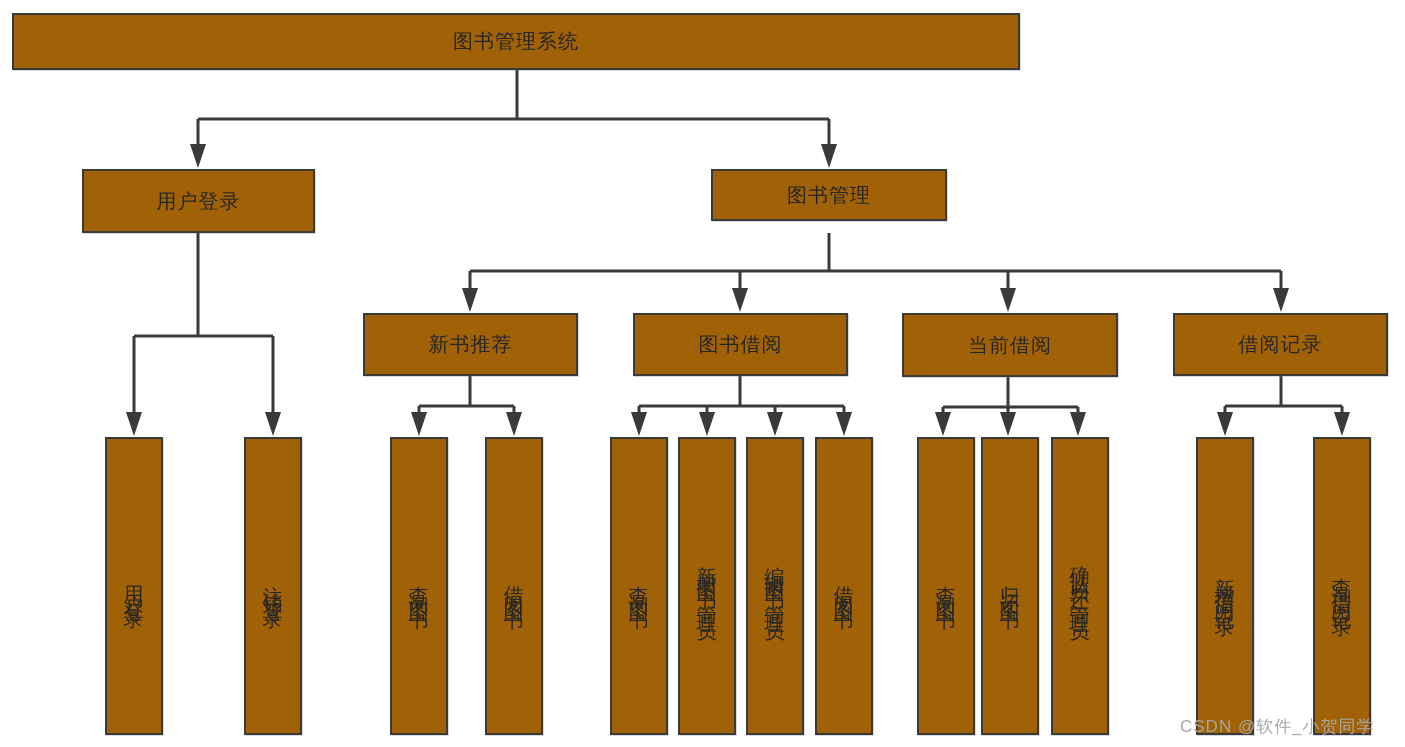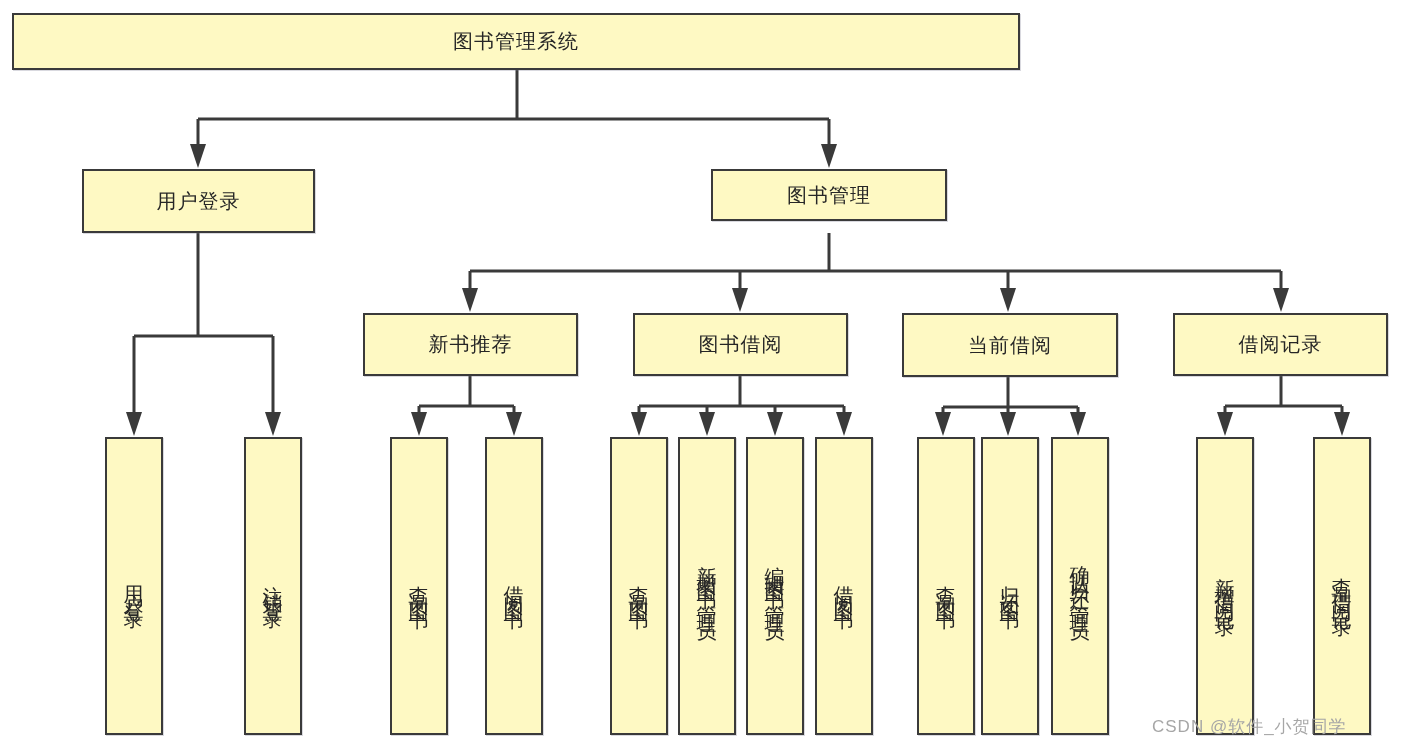--- a/index.html
+++ b/index.html
@@ -11,40 +11,40 @@
     background:#ffffff;
     overflow:hidden;
   }
   svg.wires{position:absolute;left:0;top:0;z-index:0;}
   svg.wires path{stroke:#3a3a3a;stroke-width:3;fill:none;}
   svg.wires polygon{fill:#3a3a3a;stroke:none;}
   .box{
     position:absolute;
     box-sizing:border-box;
     border:2.5px solid #3a3a3a;
-    background:#fef9c3;
+    background:#a16207;
     display:flex;align-items:center;justify-content:center;
     color:#262626;
     z-index:1;
     box-shadow:1px 1px 0 rgba(120,120,140,0.28);
   }
   .hbox{font-size:20px;letter-spacing:1px;}
   .root{font-size:20px;}
   .leaf{width:58px;top:437px;height:298px;}
   .leaf .vtext{
     writing-mode:vertical-rl;
     text-orientation:mixed;
     font-size:20px;
     line-height:1;
     letter-spacing:8px;
     white-space:nowrap;
   }
   .watermark{
     position:absolute;
-    left:1152px;top:715px;
+    left:1180px;top:715px;
     font-size:17px;
     letter-spacing:1px;
     color:#a6a6a6;
     z-index:2;
     white-space:nowrap;
   }
 </style>
 </head>
 <body>
 

